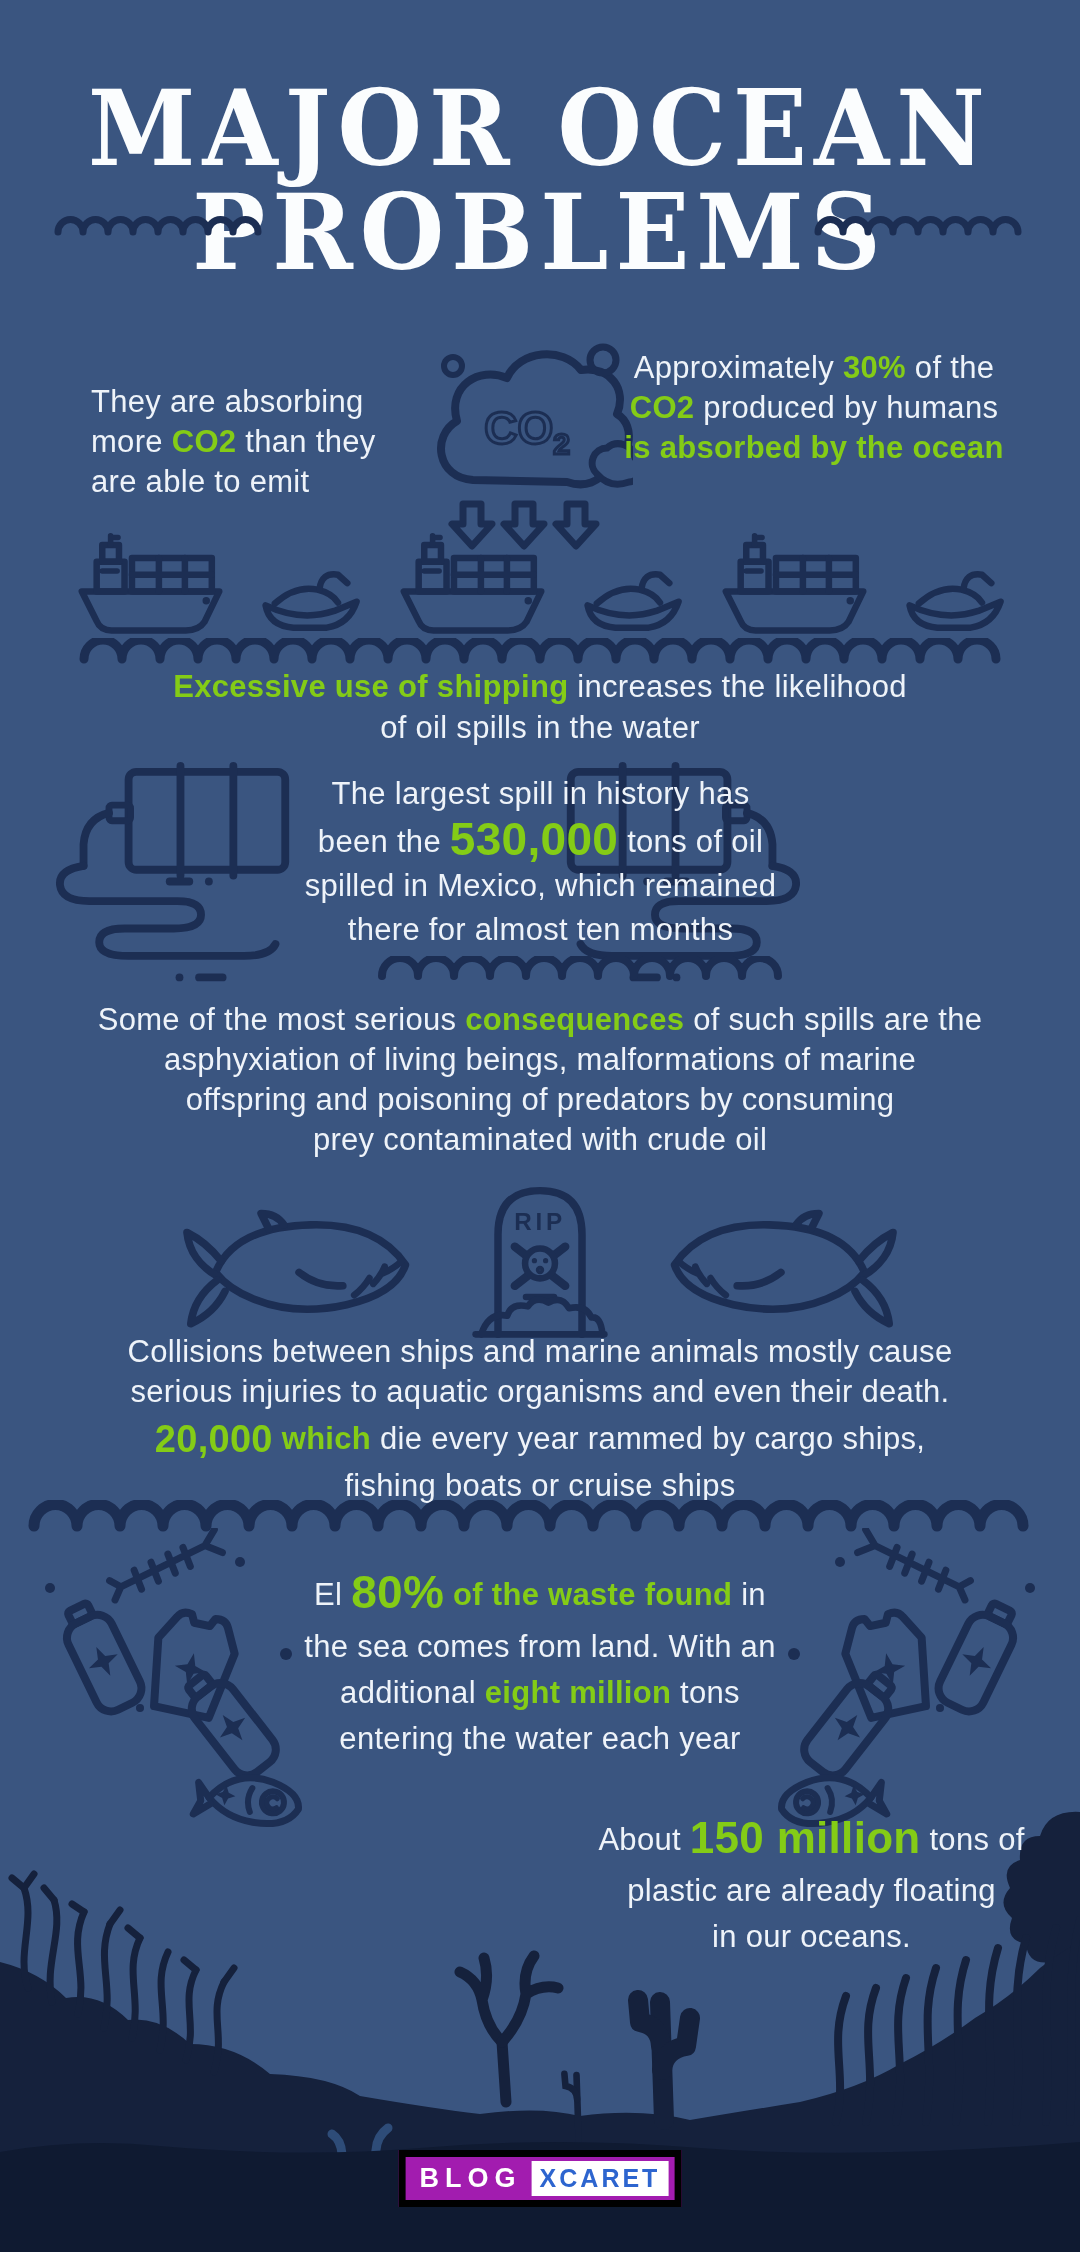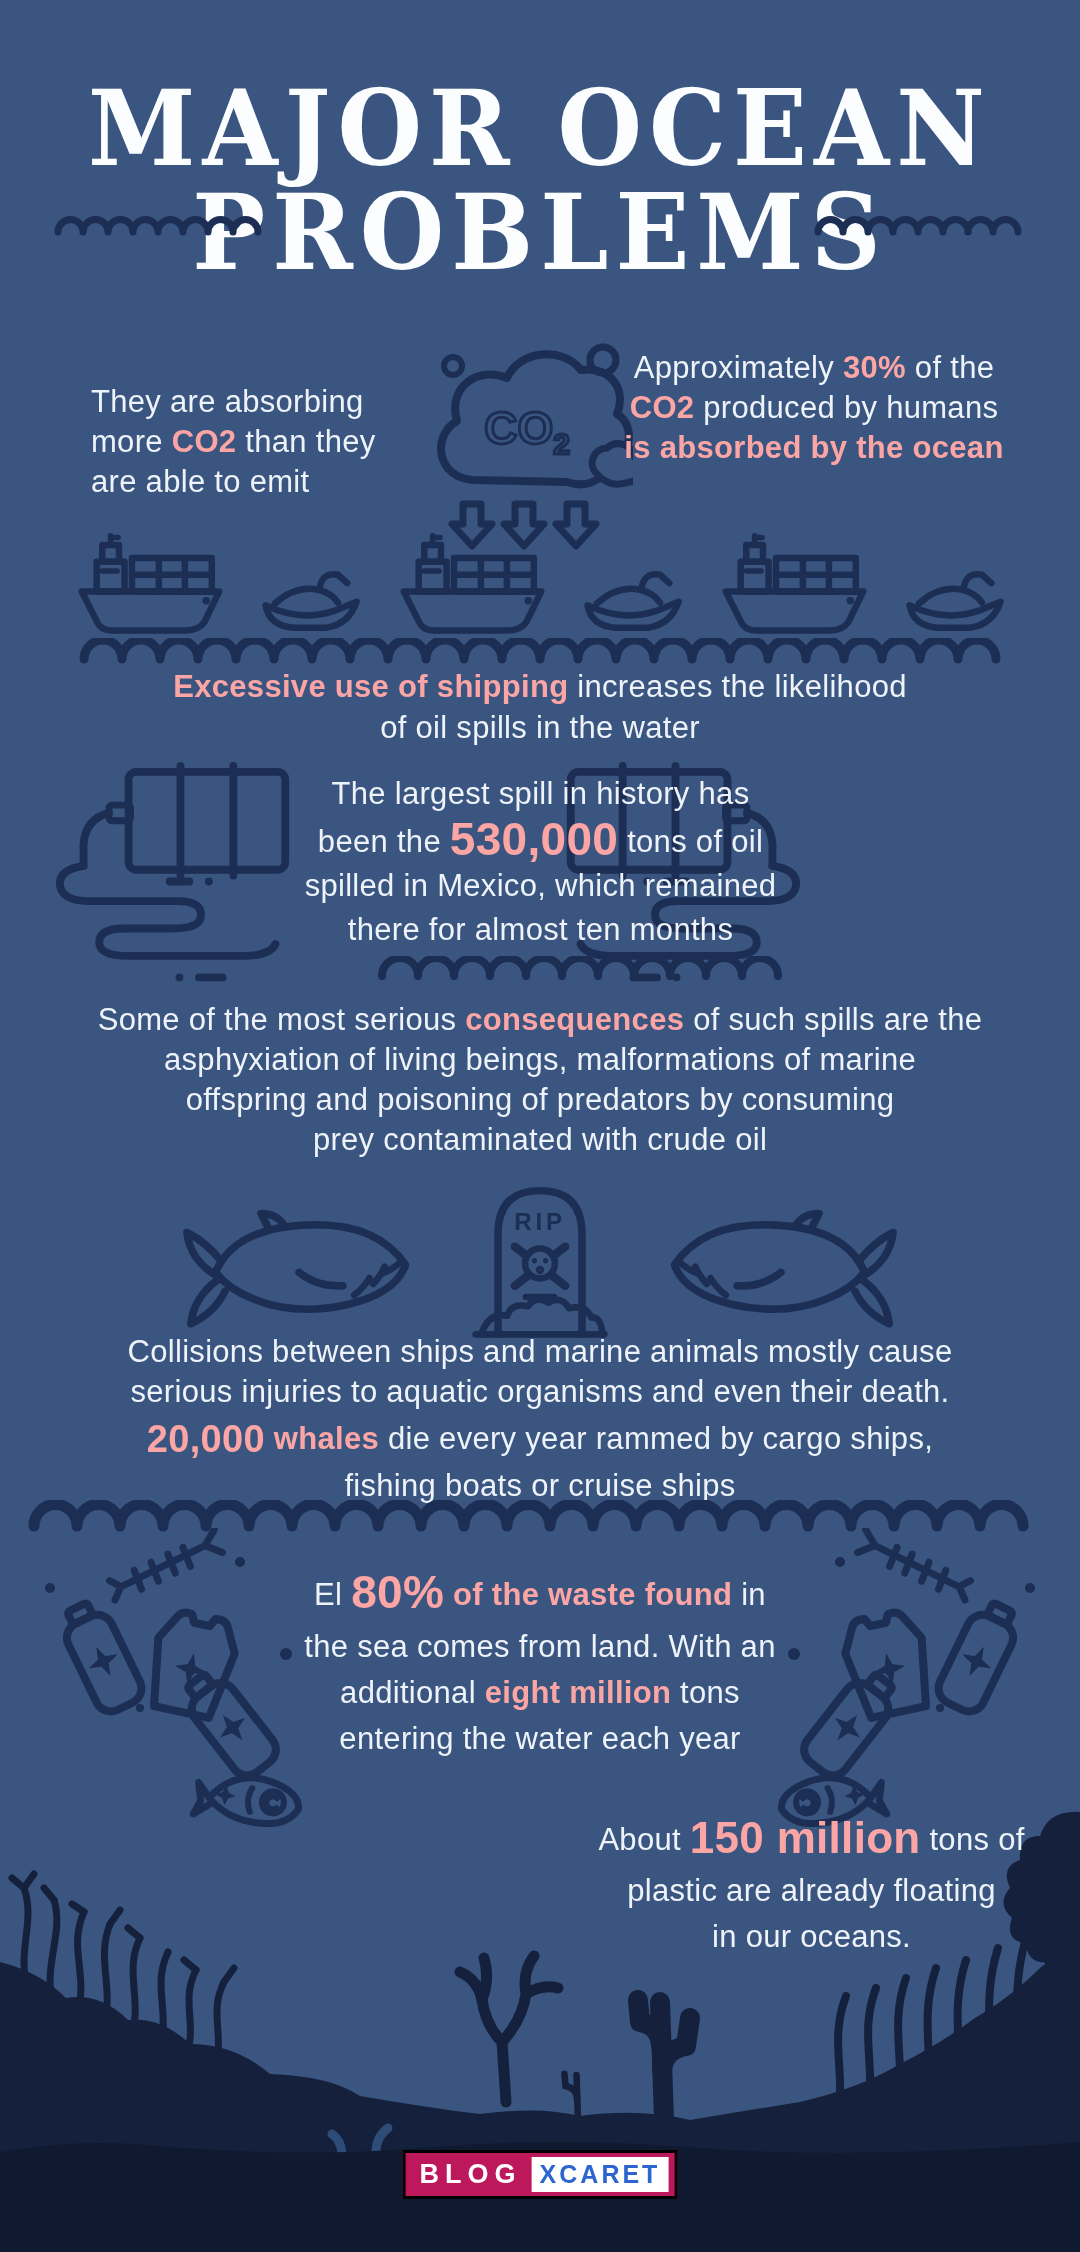--- a/index.html
+++ b/index.html
@@ -1,33 +1,33 @@
 <!DOCTYPE html>
 <html><head>
 <meta charset="utf-8">
 <style>
   html,body{margin:0;padding:0;background:#26375a;}
   .page{position:relative;width:1080px;height:2252px;overflow:hidden;
         background:#3a5580;font-family:"Liberation Sans","DejaVu Sans",sans-serif;}
   .abs{position:absolute;}
   .txt{color:#eef3f9;font-size:31px;line-height:40px;letter-spacing:.3px;font-weight:400;}
   .center{text-align:center;}
-  .em{color:#fca5a5;font-weight:700;}
+  .em{color:#84cc16;font-weight:700;}
   .big{font-size:46px;line-height:1;vertical-align:-3px;}
   .big44{font-size:44px;line-height:1;vertical-align:-3px;}
   .big42{font-size:38px;line-height:1;vertical-align:-3px;}
   .title-line{display:block;color:#fbfdfe;font-family:"DejaVu Serif","Liberation Serif",serif;
       font-weight:700;font-size:97px;line-height:104px;letter-spacing:7px;
       transform:scaleY(1.08);text-align:center;}
   svg .ink{stroke:#1c2e53;fill:none;stroke-linecap:round;stroke-linejoin:round;}
   svg .ink-fill{fill:#1c2e53;stroke:none;}
   svg .bgfill{fill:#3a5580;}
   svg text{font-family:"Liberation Sans",sans-serif;}
   .logo{position:absolute;top:2150px;left:50%;transform:translateX(-50%);
-        display:inline-flex;align-items:center;background:#be185d;border:3px solid #000000;
+        display:inline-flex;align-items:center;background:#a21caf;border:7px solid #000000;
         padding:4px 6px 4px 14px;z-index:9;}
   .logo .blog{color:#ffffff;font-weight:700;font-size:27px;letter-spacing:6px;margin-right:10px;}
   .logo .xc{background:#ffffff;color:#2d65cf;font-weight:700;font-size:25px;
             letter-spacing:3px;padding:3px 8px;}
   .z2{z-index:3;}
 </style>
 </head>
 <body>
 
 <div class="page">
@@ -195,21 +195,21 @@
       <path class="ink" stroke-width="8" d="M62,100 C46,112 36,128 34,146 C52,138 64,124 70,112"></path>
       <path class="ink" stroke-width="8" d="M116,46 L108,30 Q124,30 132,42"></path>
       <path class="ink" stroke-width="8" d="M148,92 Q168,108 194,106"></path>
       <path class="ink" stroke-width="7" d="M206,116 Q216,108 222,98 M226,104 Q234,96 238,86 M234,94 Q248,88 256,80"></path>
     </svg>
   </div>
 
   <div class="abs txt center" style="top:1332px;left:35px;width:1010px;">
     <span>Collisions between ships and marine animals mostly cause</span><br>
     <span>serious injuries to aquatic organisms and even their death.</span><br>
-    <span style="display:inline-block;line-height:54px;"><span class="em big42">20,000</span><span class="em"> whales</span><span> die every year rammed by cargo ships,</span></span><br>
+    <span style="display:inline-block;line-height:54px;"><span class="em big42">20,000</span><span class="em"> which</span><span> die every year rammed by cargo ships,</span></span><br>
     <span>fishing boats or cruise ships</span>
   </div>
 
   <svg class="abs" style="top:1500px;left:27px;" width="1026" height="34" viewBox="0 0 1026 34">
     <path class="ink" stroke-width="11" d="M7 26 a21.5,21.5 0 0 1 43,0 a21.5,21.5 0 0 1 43,0 a21.5,21.5 0 0 1 43,0 a21.5,21.5 0 0 1 43,0 a21.5,21.5 0 0 1 43,0 a21.5,21.5 0 0 1 43,0 a21.5,21.5 0 0 1 43,0 a21.5,21.5 0 0 1 43,0 a21.5,21.5 0 0 1 43,0 a21.5,21.5 0 0 1 43,0 a21.5,21.5 0 0 1 43,0 a21.5,21.5 0 0 1 43,0 a21.5,21.5 0 0 1 43,0 a21.5,21.5 0 0 1 43,0 a21.5,21.5 0 0 1 43,0 a21.5,21.5 0 0 1 43,0 a21.5,21.5 0 0 1 43,0 a21.5,21.5 0 0 1 43,0 a21.5,21.5 0 0 1 43,0 a21.5,21.5 0 0 1 43,0 a21.5,21.5 0 0 1 43,0 a21.5,21.5 0 0 1 43,0 a21.5,21.5 0 0 1 43,0"></path>
   </svg>
 
   <div class="abs" style="top:1540px;left:0;width:1080px;height:300px;">
     <svg class="abs" style="left:28px;top:-12px;" width="300" height="310" viewBox="0 0 300 310">
       <g transform="translate(70,10) rotate(-10)">

